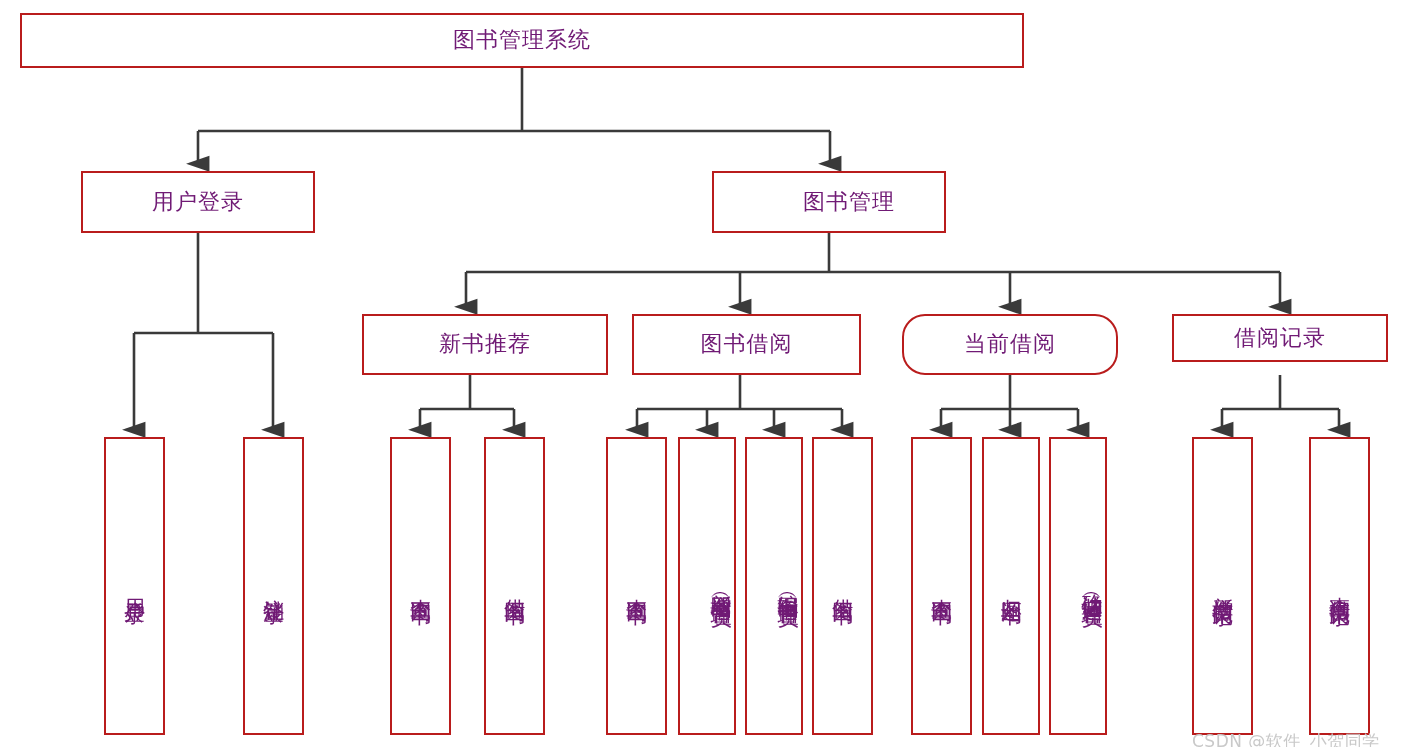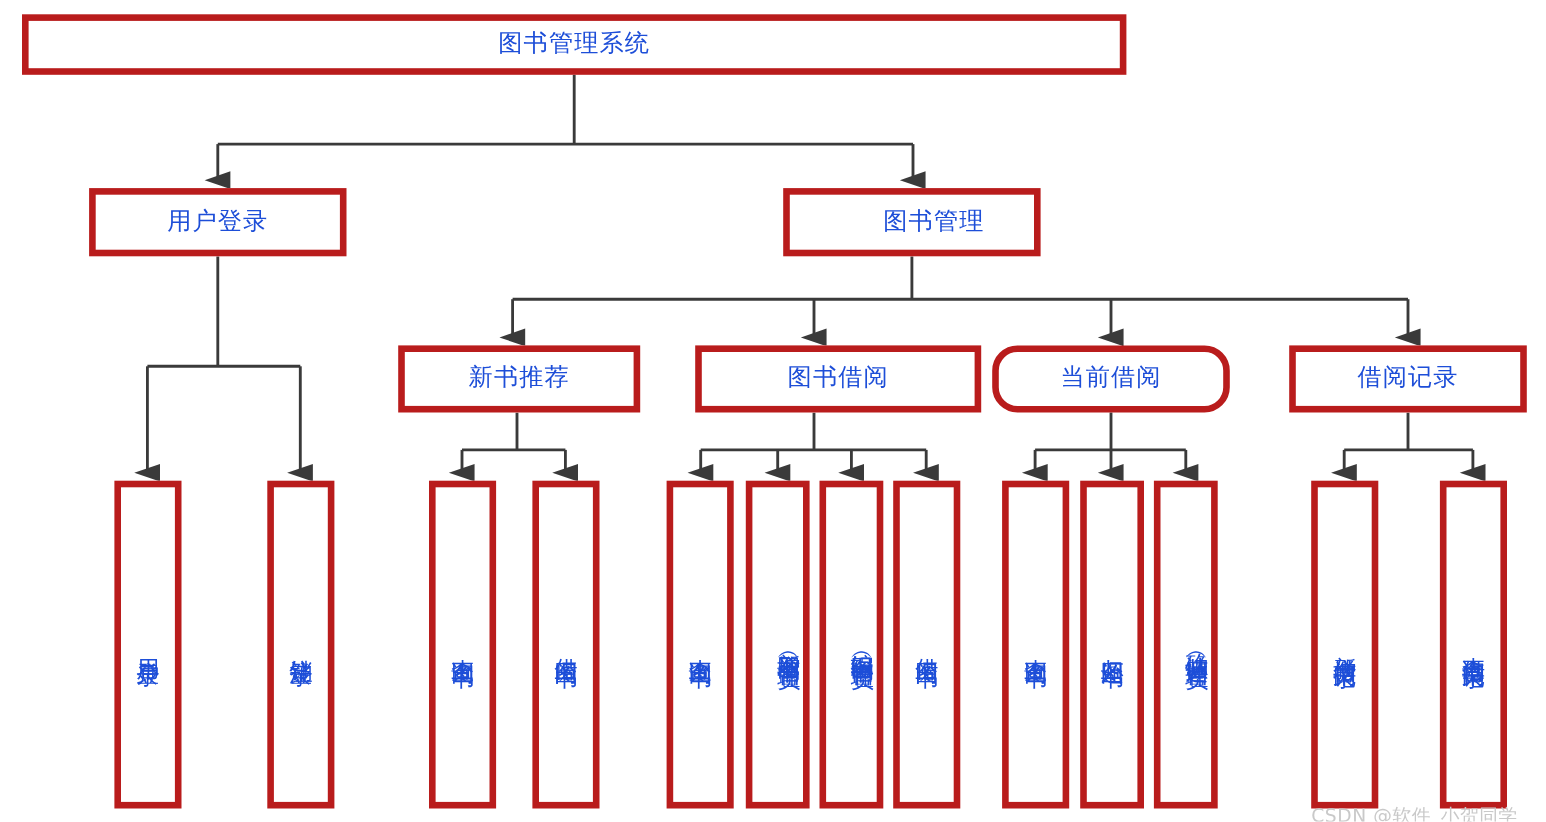--- a/index.html
+++ b/index.html
@@ -23,25 +23,25 @@
     left: 0;
     top: 0;
     width: 1405px;
     height: 747px;
     pointer-events: none;
   }
   .node {
     position: absolute;
     box-sizing: border-box;
     background: #ffffff;
-    border: 6px solid #b91c1c;
+    border: 2px solid #b91c1c;
     display: flex;
     align-items: center;
     justify-content: center;
-    color: #1d4ed8;
+    color: #701a75;
   }
   .node.horiz {
     font-size: 22px;
     letter-spacing: 1px;
     line-height: 1.2;
   }
   .node.vert {
     writing-mode: vertical-rl;
     text-orientation: upright;
     font-size: 21px;
@@ -126,30 +126,30 @@
     <span>图书管理系统</span>
   </div>
 
   <div class="node horiz" style="left:81px; top:171px; width:234px; height:62px;">
     <span>用户登录</span>
   </div>
   <div class="node horiz" style="left:712px; top:171px; width:234px; height:62px;padding-left:40px;">
     <span>图书管理</span>
   </div>
 
-  <div class="node horiz" style="left:362px; top:314px; width:220px; height:61px;">
+  <div class="node horiz" style="left:362px; top:314px; width:246px; height:61px;">
     <span>新书推荐</span>
   </div>
-  <div class="node horiz" style="left:632px; top:314px; width:260px; height:61px;">
+  <div class="node horiz" style="left:632px; top:314px; width:229px; height:61px;">
     <span>图书借阅</span>
   </div>
   <div class="node horiz" style="left:902px; top:314px; width:216px; height:61px;border-radius:23px;">
     <span>当前借阅</span>
   </div>
-  <div class="node horiz" style="left:1172px; top:314px; width:216px; height:61px;">
+  <div class="node horiz" style="left:1172px; top:314px; width:216px; height:48px;">
     <span>借阅记录</span>
   </div>
 
   <div class="node vert" style="left:104px; top:437px; width:61px; height:298px;">
     <span class="vtext">用户登录</span>
   </div>
   <div class="node vert" style="left:243px; top:437px; width:61px; height:298px;">
     <span class="vtext">注销登录</span>
   </div>
 

